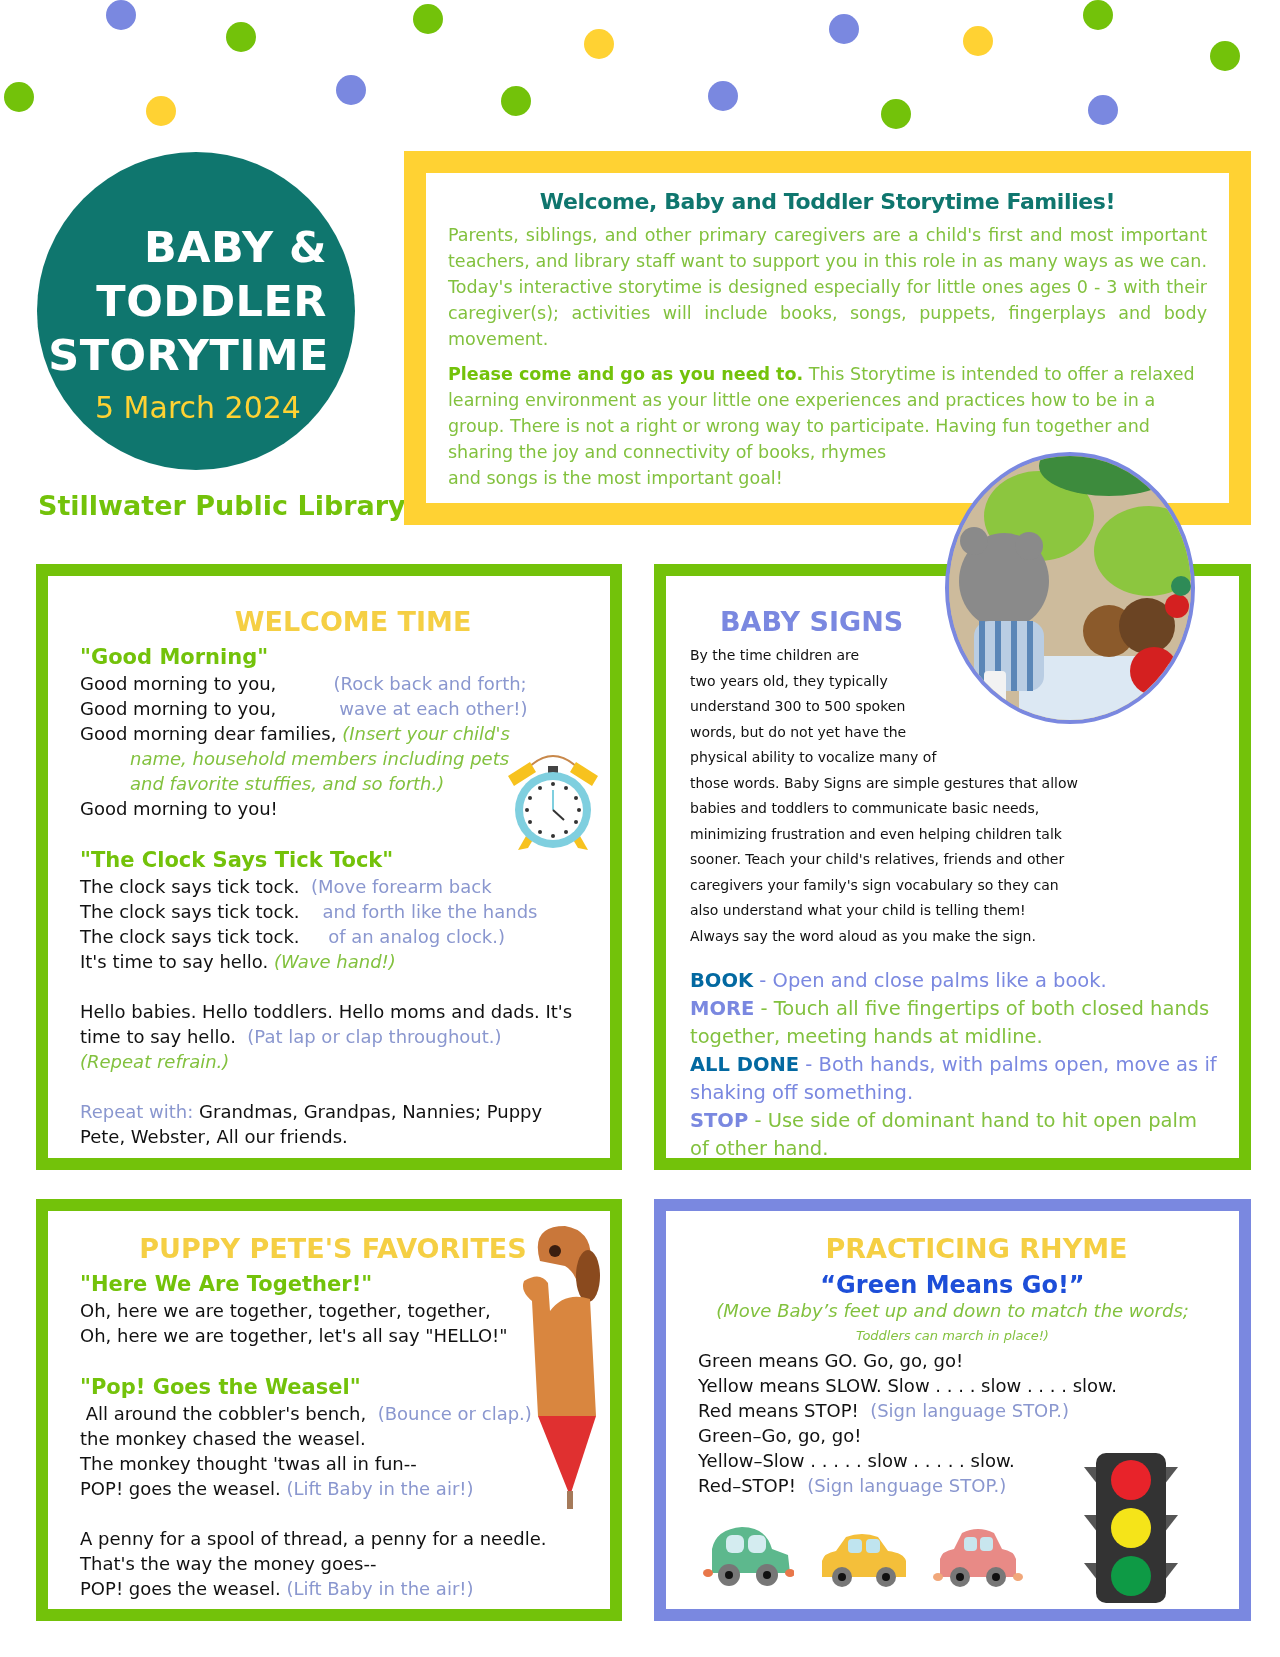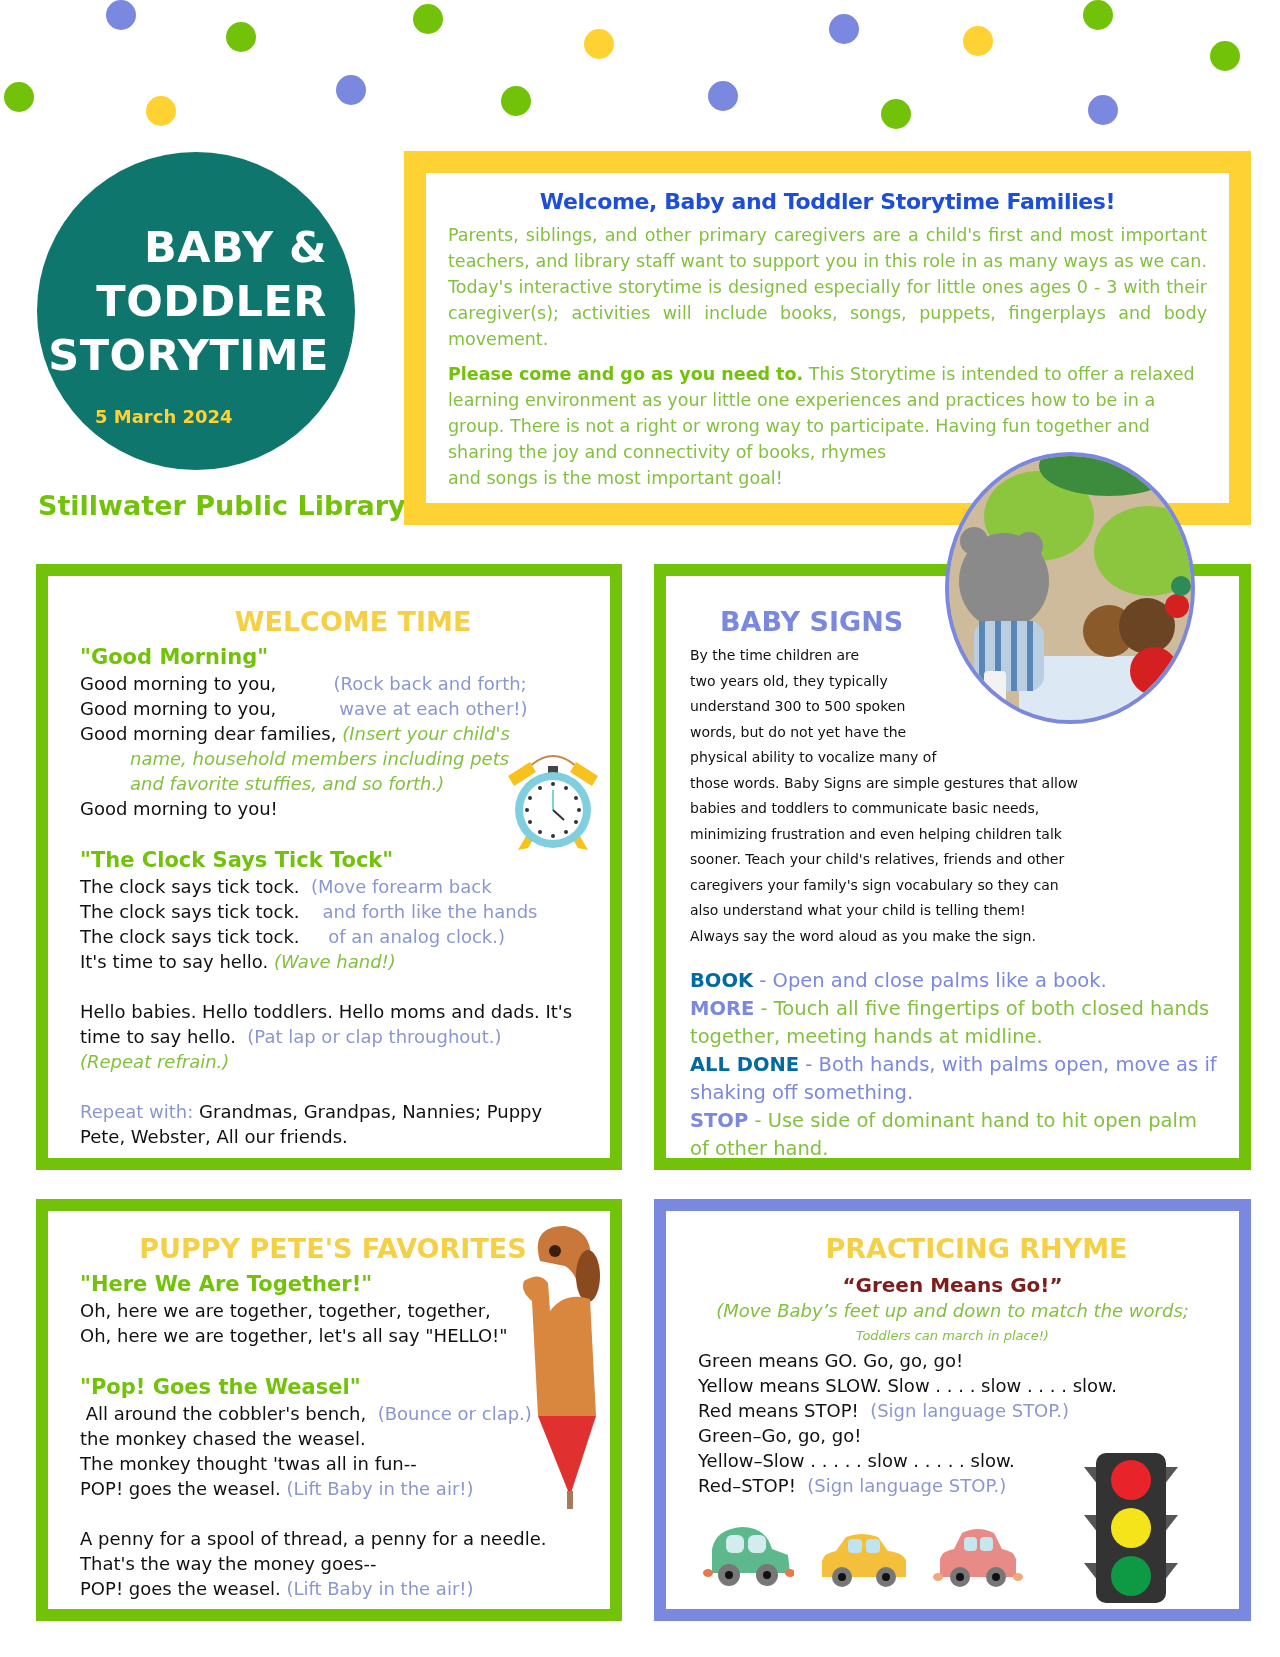--- a/index.html
+++ b/index.html
@@ -13,28 +13,28 @@
   .dot.yellow { background: #ffd233; }
 
   .title-circle {
     position: absolute; left: 37px; top: 152px; width: 318px; height: 318px; border-radius: 50%;
     background: #0f766e; color: #fff; text-align: right;
   }
   .title-circle .t { position: absolute; right: 28px; font-size: 43px; font-weight: bold; line-height: 54px; letter-spacing: 0.5px; }
   .title-circle .t1 { top: 68px; }
   .title-circle .t2 { top: 122px; }
   .title-circle .t3 { top: 176px; right: 26px; }
-  .title-circle .date { position: absolute; left: 58px; top: 254px; color: #ffd233; font-size: 18px; font-weight: bold; }
+  .title-circle .date { position: absolute; left: 58px; top: 238px; color: #ffd233; font-size: 30px; font-weight: normal; }
   .library-name { position: absolute; left: 38px; top: 490px; color: #73c20a; font-size: 27px; font-weight: bold; }
 
   .welcome-box {
     position: absolute; left: 404px; top: 151px; width: 847px; height: 374px;
     border: 22px solid #ffd233; background: #fff; padding: 16px 22px 0 22px;
   }
-  .welcome-box h1 { text-align: center; color: #1d4ed8; font-size: 22px; font-weight: bold; letter-spacing: -0.4px; margin-bottom: 8px; }
+  .welcome-box h1 { text-align: center; color: #0f766e; font-size: 22px; font-weight: bold; letter-spacing: -0.4px; margin-bottom: 8px; }
   .welcome-box p { color: #82c13e; font-size: 17.5px; line-height: 26px; text-align: justify; }
   .welcome-box p.p2 { margin-top: 9px; text-align: left; }
   .welcome-box b { color: #73c20a; }
 
   .photo-circle {
     position: absolute; left: 945px; top: 452px; width: 250px; height: 272px; border-radius: 50%;
     border: 4px solid #7a88e0; overflow: hidden; background: #c9b89a; z-index: 5;
   }
 
   .card { position: absolute; background: #fff; }
@@ -213,21 +213,21 @@
     <ellipse cx="78" cy="55" rx="12" ry="26" fill="#8a4a1e"></ellipse>
     <circle cx="45" cy="30" r="6" fill="#3a1e10"></circle>
     <path d="M22 80 Q10 70 14 60 Q30 50 38 62 L40 90 Q55 70 80 78 L86 195 L28 195 Z" fill="#d9863f"></path>
     <path d="M28 195 L86 195 L60 275 Z" fill="#e03030"></path>
     <rect x="57" y="270" width="6" height="18" fill="#a57a5a"></rect>
   </svg>
 </div>
 
 <div class="card blue card-rhyme">
   <h2 class="yellow-t" style="margin-left:-32px;margin-bottom:8px">PRACTICING RHYME</h2>
-  <div style="text-align:center;margin-left:-32px;font-size:20px;font-weight:bold;color:#7f1d1d;line-height:26px">“Green Means Go!”</div>
+  <div style="text-align:center;margin-left:-32px;font-size:24px;font-weight:bold;color:#1d4ed8;line-height:26px">“Green Means Go!”</div>
   <div class="note-green" style="text-align:center;margin-left:-32px;font-size:18px;line-height:25px">(Move Baby’s feet up and down to match the words;</div>
   <div class="note-green" style="text-align:center;margin-left:-32px;font-size:13px;line-height:25px">Toddlers can march in place!)</div>
   <div class="line" style="padding-left:-8px">Green means GO. Go, go, go!</div>
   <div class="line">Yellow means SLOW. Slow . . . . slow . . . . slow.</div>
   <div class="line"><span>Red means STOP!  </span><span class="note-blue">(Sign language STOP.)</span></div>
   <div class="line">Green–Go, go, go!</div>
   <div class="line">Yellow–Slow . . . . . slow . . . . . slow.</div>
   <div class="line"><span>Red–STOP!  </span><span class="note-blue">(Sign language STOP.)</span></div>
 
   <svg style="position:absolute;left:36px;top:310px" width="92" height="70" viewBox="0 0 92 70">

